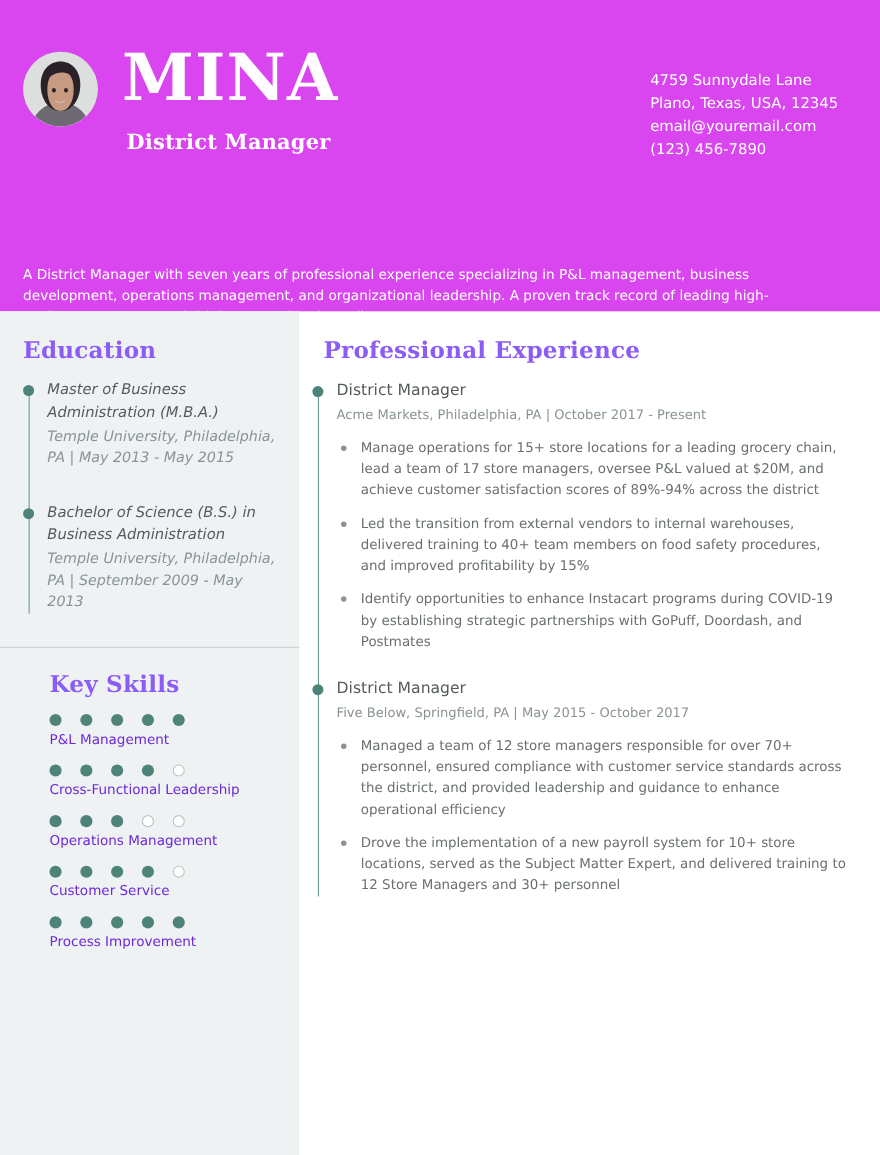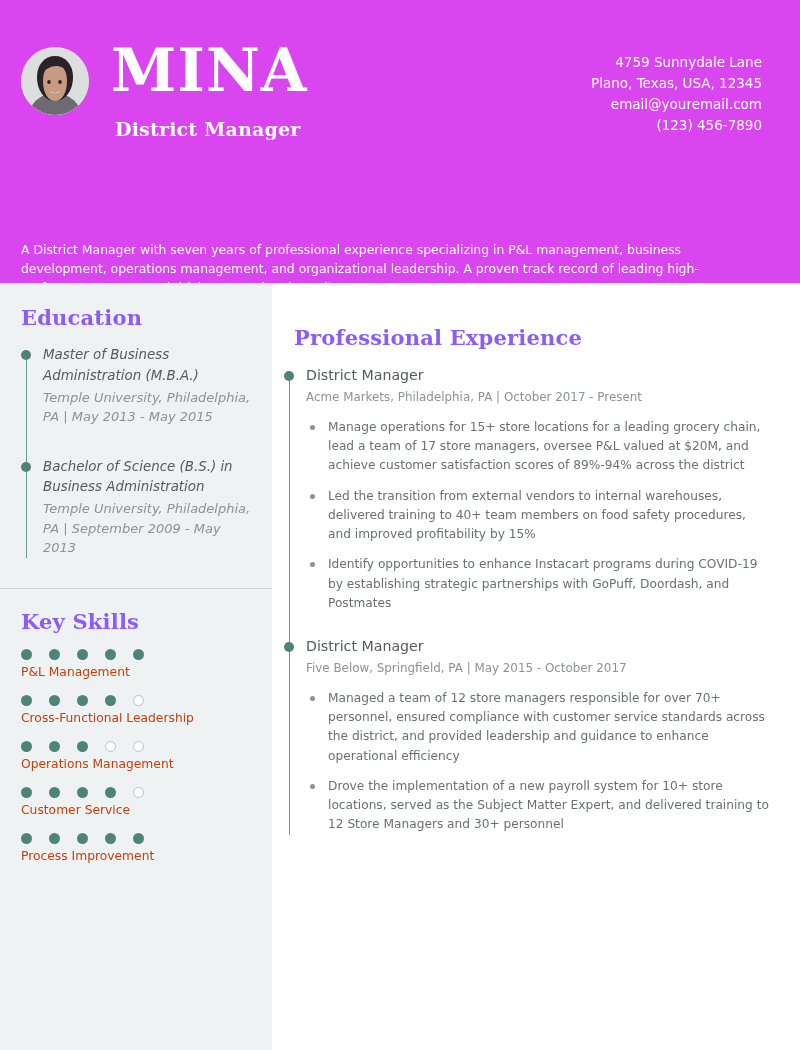--- a/index.html
+++ b/index.html
@@ -42,22 +42,22 @@
     font-weight:bold;
     color:#ffffff;
     font-size:19px;
     margin-top:18px;
     margin-left:4px;
     letter-spacing:0.2px;
   }
 
   .contact {
     position:absolute;
-    right:38px; top:52px;
-    text-align:right;
+    right:38px; top:63px;
+    text-align:left;
     color:#ffffff;
     font-size:13.5px;
     line-height:1.55;
   }
 
   .summary {
     position:absolute;
     left:21px; right:40px; top:240px;
     color:#ffffff;
     font-size:12.4px;
@@ -81,21 +81,21 @@
   }
 
   h2.section {
     font-family:"DejaVu Serif", serif;
     font-weight:bold;
     color:#8b5cf6;
     font-size:21px;
     letter-spacing:0.2px;
     margin-bottom:15px;
   }
-  .main h2.section { margin-left:10px; margin-bottom:16px;margin-top:20px; }
+  .main h2.section { margin-left:10px; margin-bottom:16px; }
 
   
   .tl { position:relative; padding-left:22px; }
   .tl-line {
     position:absolute; left:4.5px; top:8px; bottom:0;
     width:1.5px; background:#6a9b90;
   }
   .tl-item { position:relative; }
   .tl-dot {
     position:absolute; left:-22px; top:5px;
@@ -110,29 +110,29 @@
     color:#8a9396; font-size:13px; line-height:1.5; margin-top:1px;
   }
   .edu-item { margin-bottom:30px;font-style:italic; }
 
   .divider {
     border-top:1px solid #c9d3d4;
     margin:6px -20px 0 -21px;
   }
 
   
-  .skills { padding-top:20px; }
+  .skills { padding-top:20px;margin-left:24px; }
   .skill { margin-bottom:16px; }
   .dots { display:flex; gap:17px; margin-bottom:5px; }
   .dot {
     width:11px; height:11px; border-radius:50%;
     background:#4e8379;
   }
   .dot.off { background:#ffffff; border:1px solid #b9c3c4; width:11px; height:11px; }
-  .skill-name { color:#c2410c; font-size:12.3px; }
+  .skill-name { color:#6d28d9; font-size:12.3px; }
 
   
   .job { margin-bottom:24px; }
   .job-role { color:#555a5d; font-size:14.2px; line-height:1.4; }
   .job-meta { color:#8a9396; font-size:11.9px; margin-top:3px; line-height:1.5; }
   ul.duties { list-style:none; margin-top:11px; }
   ul.duties li {
     position:relative;
     color:#6a6f72;
     font-size:12.2px;

